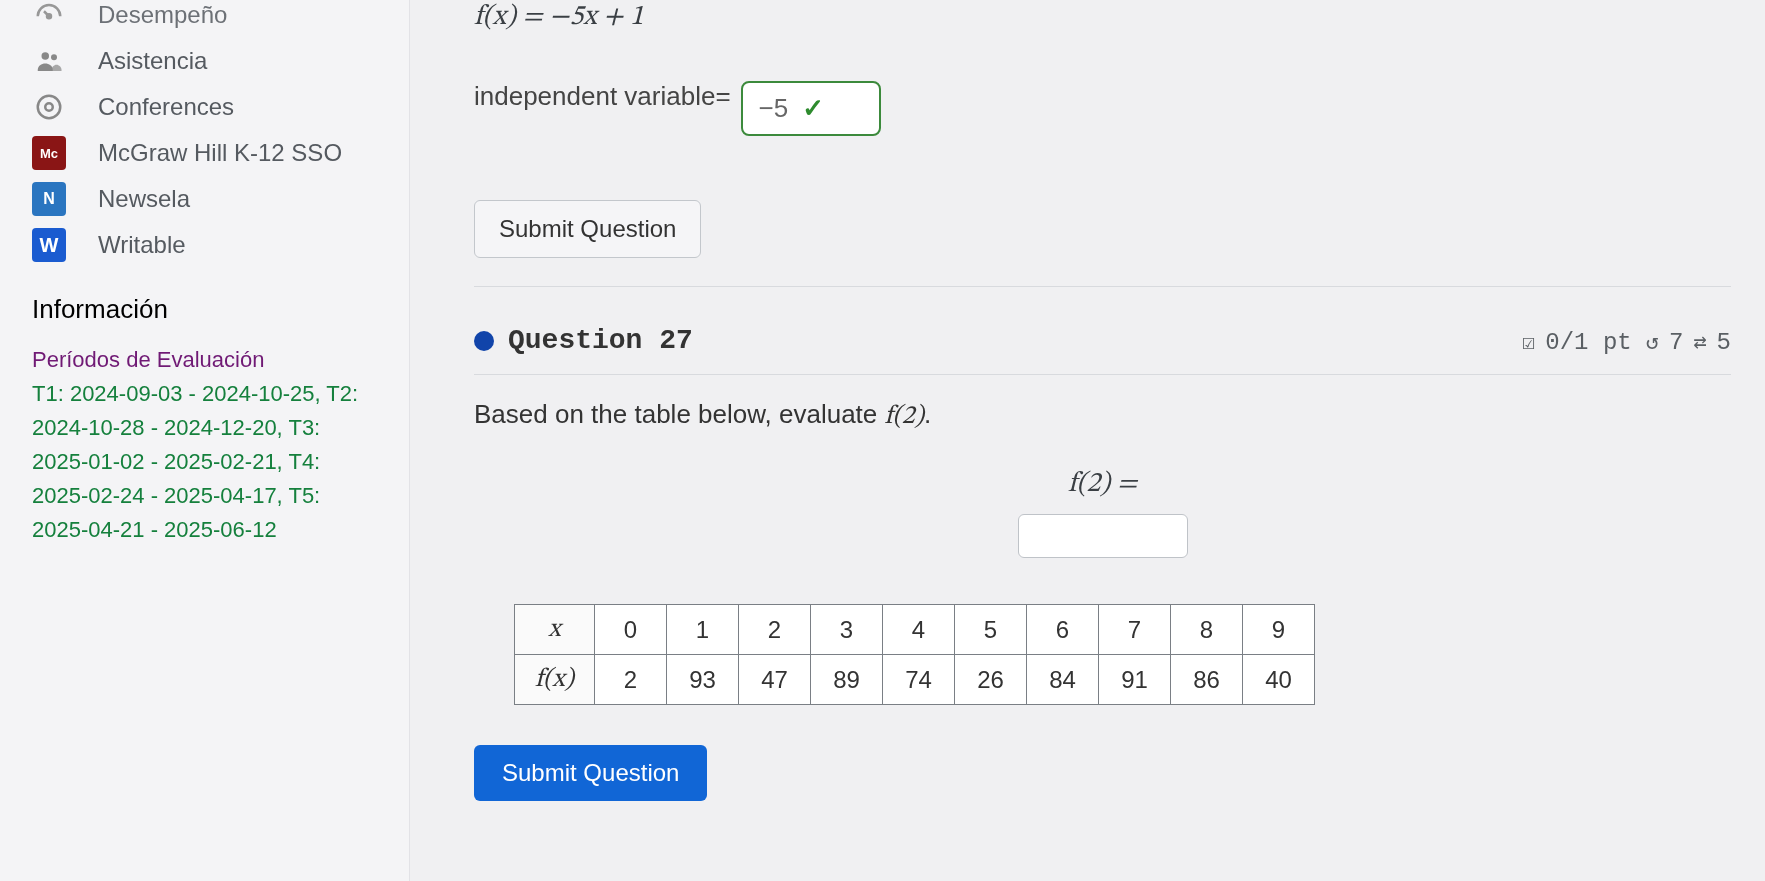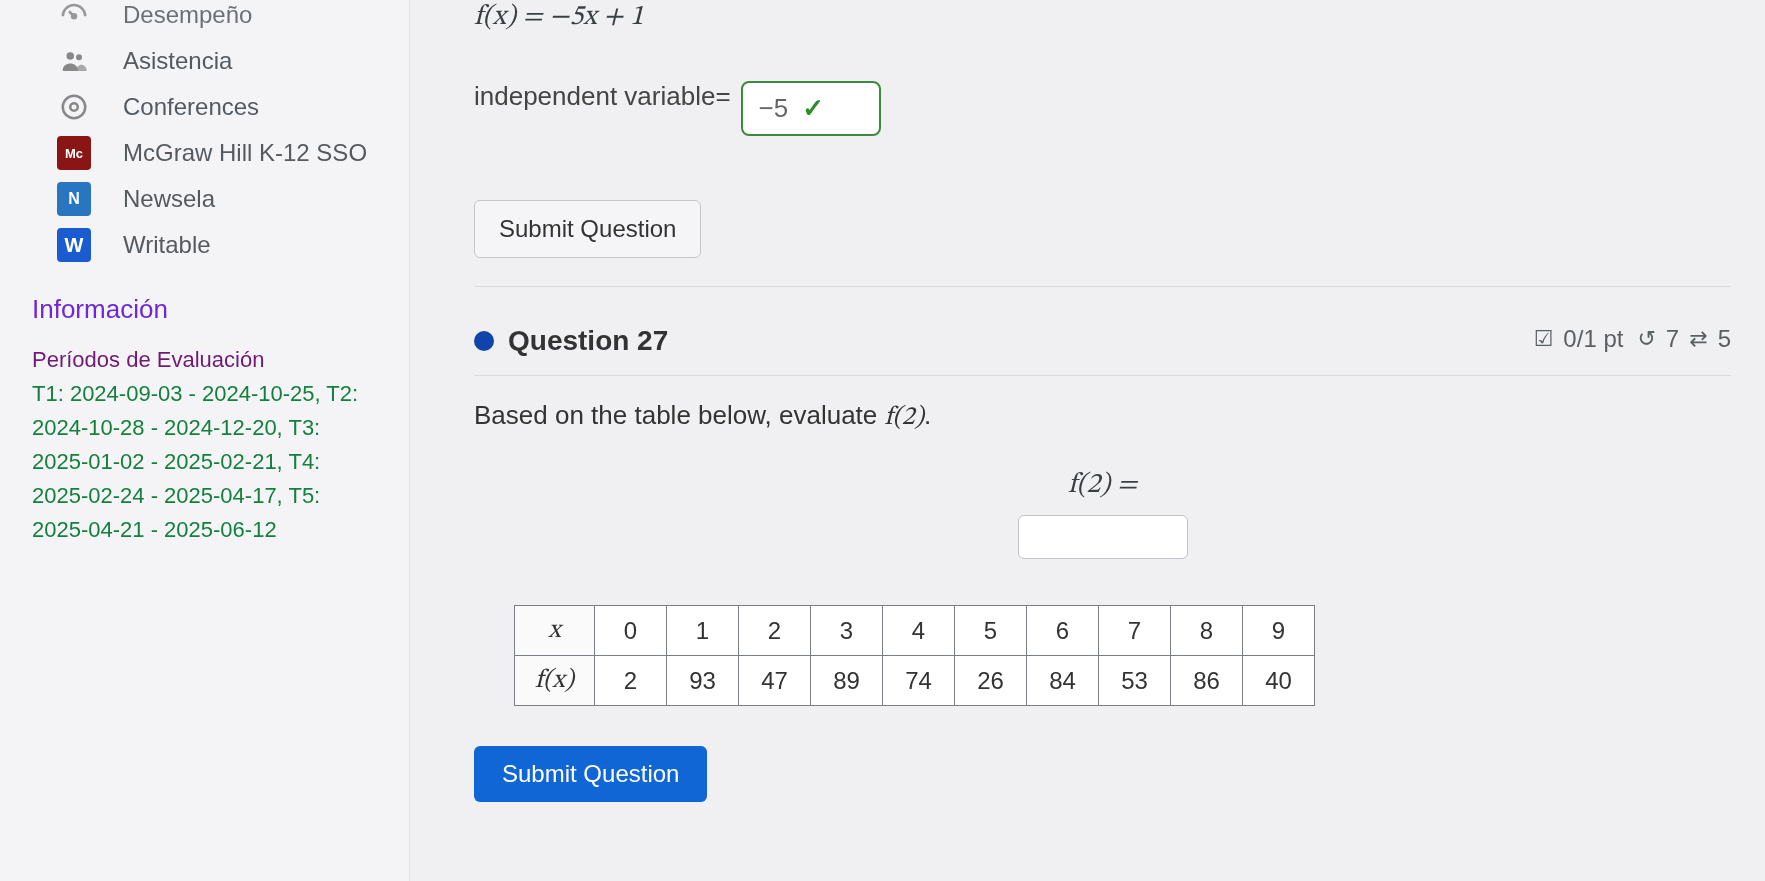--- a/index.html
+++ b/index.html
@@ -32,26 +32,25 @@
     cursor: pointer;
   }
   .nav-item.truncated-top { padding-top: 0; opacity: .85; }
   .nav-icon {
     width: 34px;
     height: 30px;
     display: flex;
     align-items: center;
     justify-content: center;
     font-size: 22px;
-    margin-left: 25px;
   }
   .nav-icon svg { width: 30px; height: 30px; }
   .section-heading {
     font-size: 26px;
-    color: #6d28d9;
+    color: #000000;
     padding: 26px 8px 12px 8px;
   }
   .section-subheading {
     font-size: 22px;
     color: #701a75;
     padding: 10px 8px 4px 8px;
   }
   .section-body {
     font-size: 22px;
     color: #15803d;
@@ -119,23 +118,24 @@
     border: none;
     cursor: pointer;
   }
   .divider {
     height: 1px;
     background: #d8dade;
     margin: 28px 0 24px 0;
   }
   .question-header {
     display: flex;
-    align-items: flex-start;
+    align-items: flex-end;
     justify-content: space-between;
     margin: 38px 0 18px 0;
+    font-family: Liberation Mono, monospace;
   }
   .qh-left {
     display: flex;
     align-items: center;
     gap: 14px;
   }
   .status-dot {
     width: 20px;
     height: 20px;
     border-radius: 50%;
@@ -347,21 +347,21 @@
     </tr>
     <tr>
       <td class="rowhead"><span class="mathit">f(x)</span></td>
       <td>2</td>
       <td>93</td>
       <td>47</td>
       <td>89</td>
       <td>74</td>
       <td>26</td>
       <td>84</td>
-      <td>53</td>
+      <td>91</td>
       <td>86</td>
       <td>40</td>
     </tr>
   </tbody>
     </table>
 
   <button class="btn-primary">Submit Question</button>
 
 </main>
 

